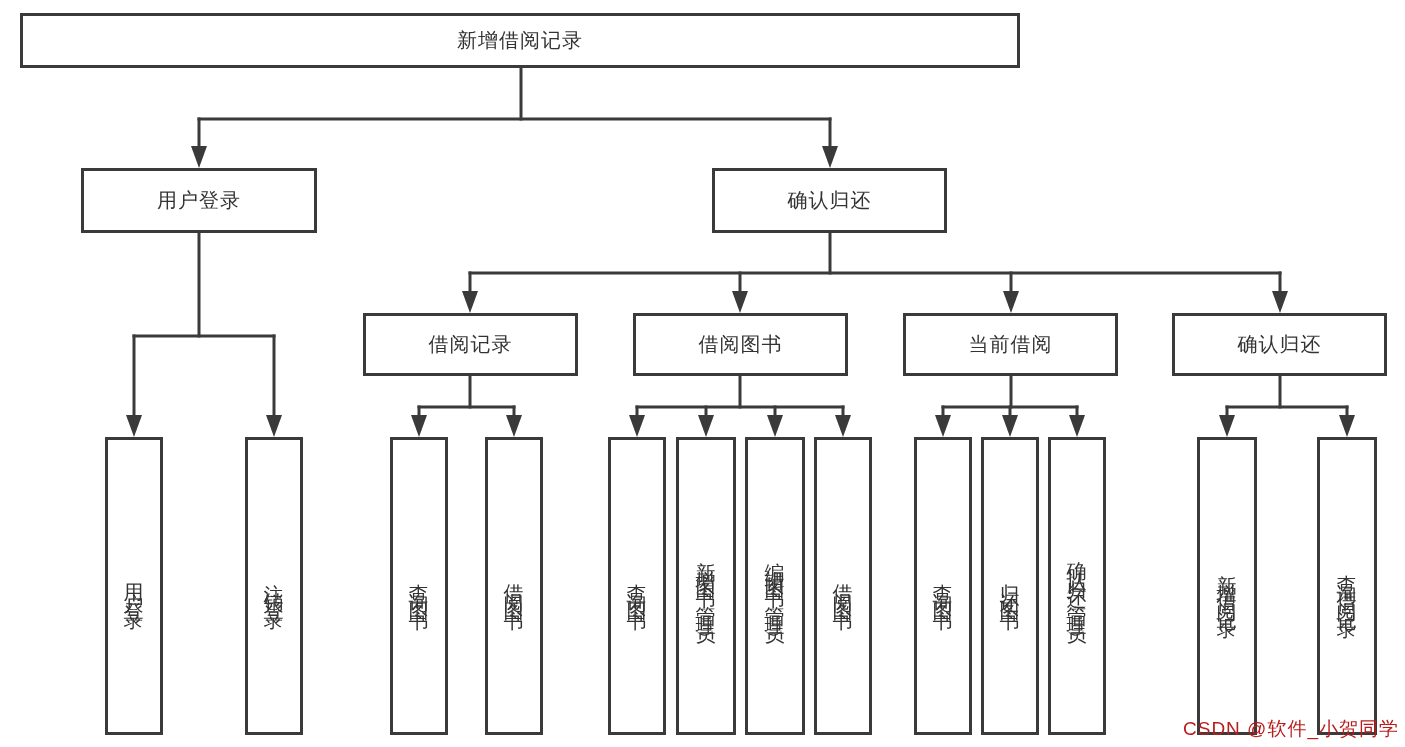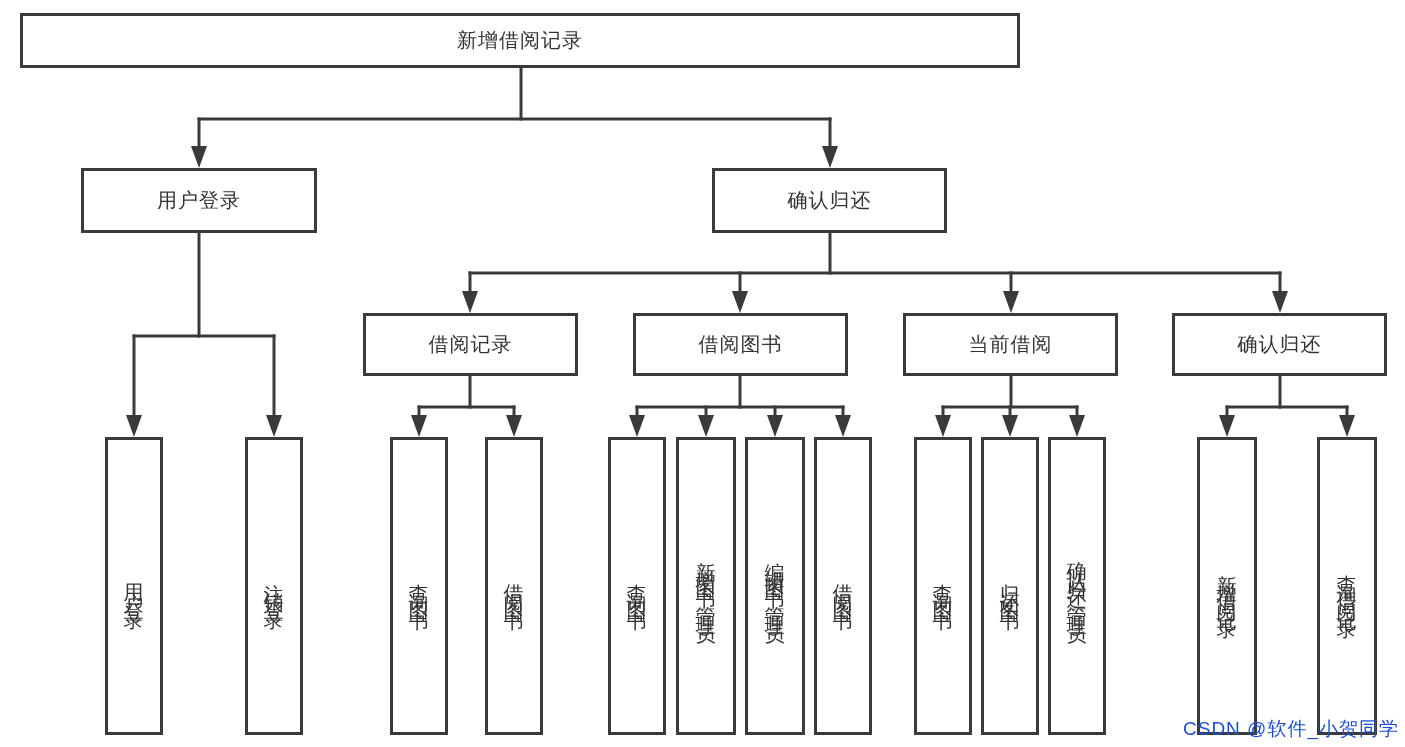--- a/index.html
+++ b/index.html
@@ -38,21 +38,21 @@
     font-size: 20px;
     letter-spacing: 9px;
     line-height: 1.1;
   }
   .watermark {
     position: absolute;
     left: 1183px;
     top: 716px;
     z-index: 3;
     font-size: 19px;
-    color: #1d4ed8;
+    color: #b91c1c;
     letter-spacing: 1px;
     white-space: nowrap;
   }
 </style>
 </head>
 <body>
 
 <div class="canvas">
 
   <svg class="connectors" width="1405" height="747" viewBox="0 0 1405 747">

